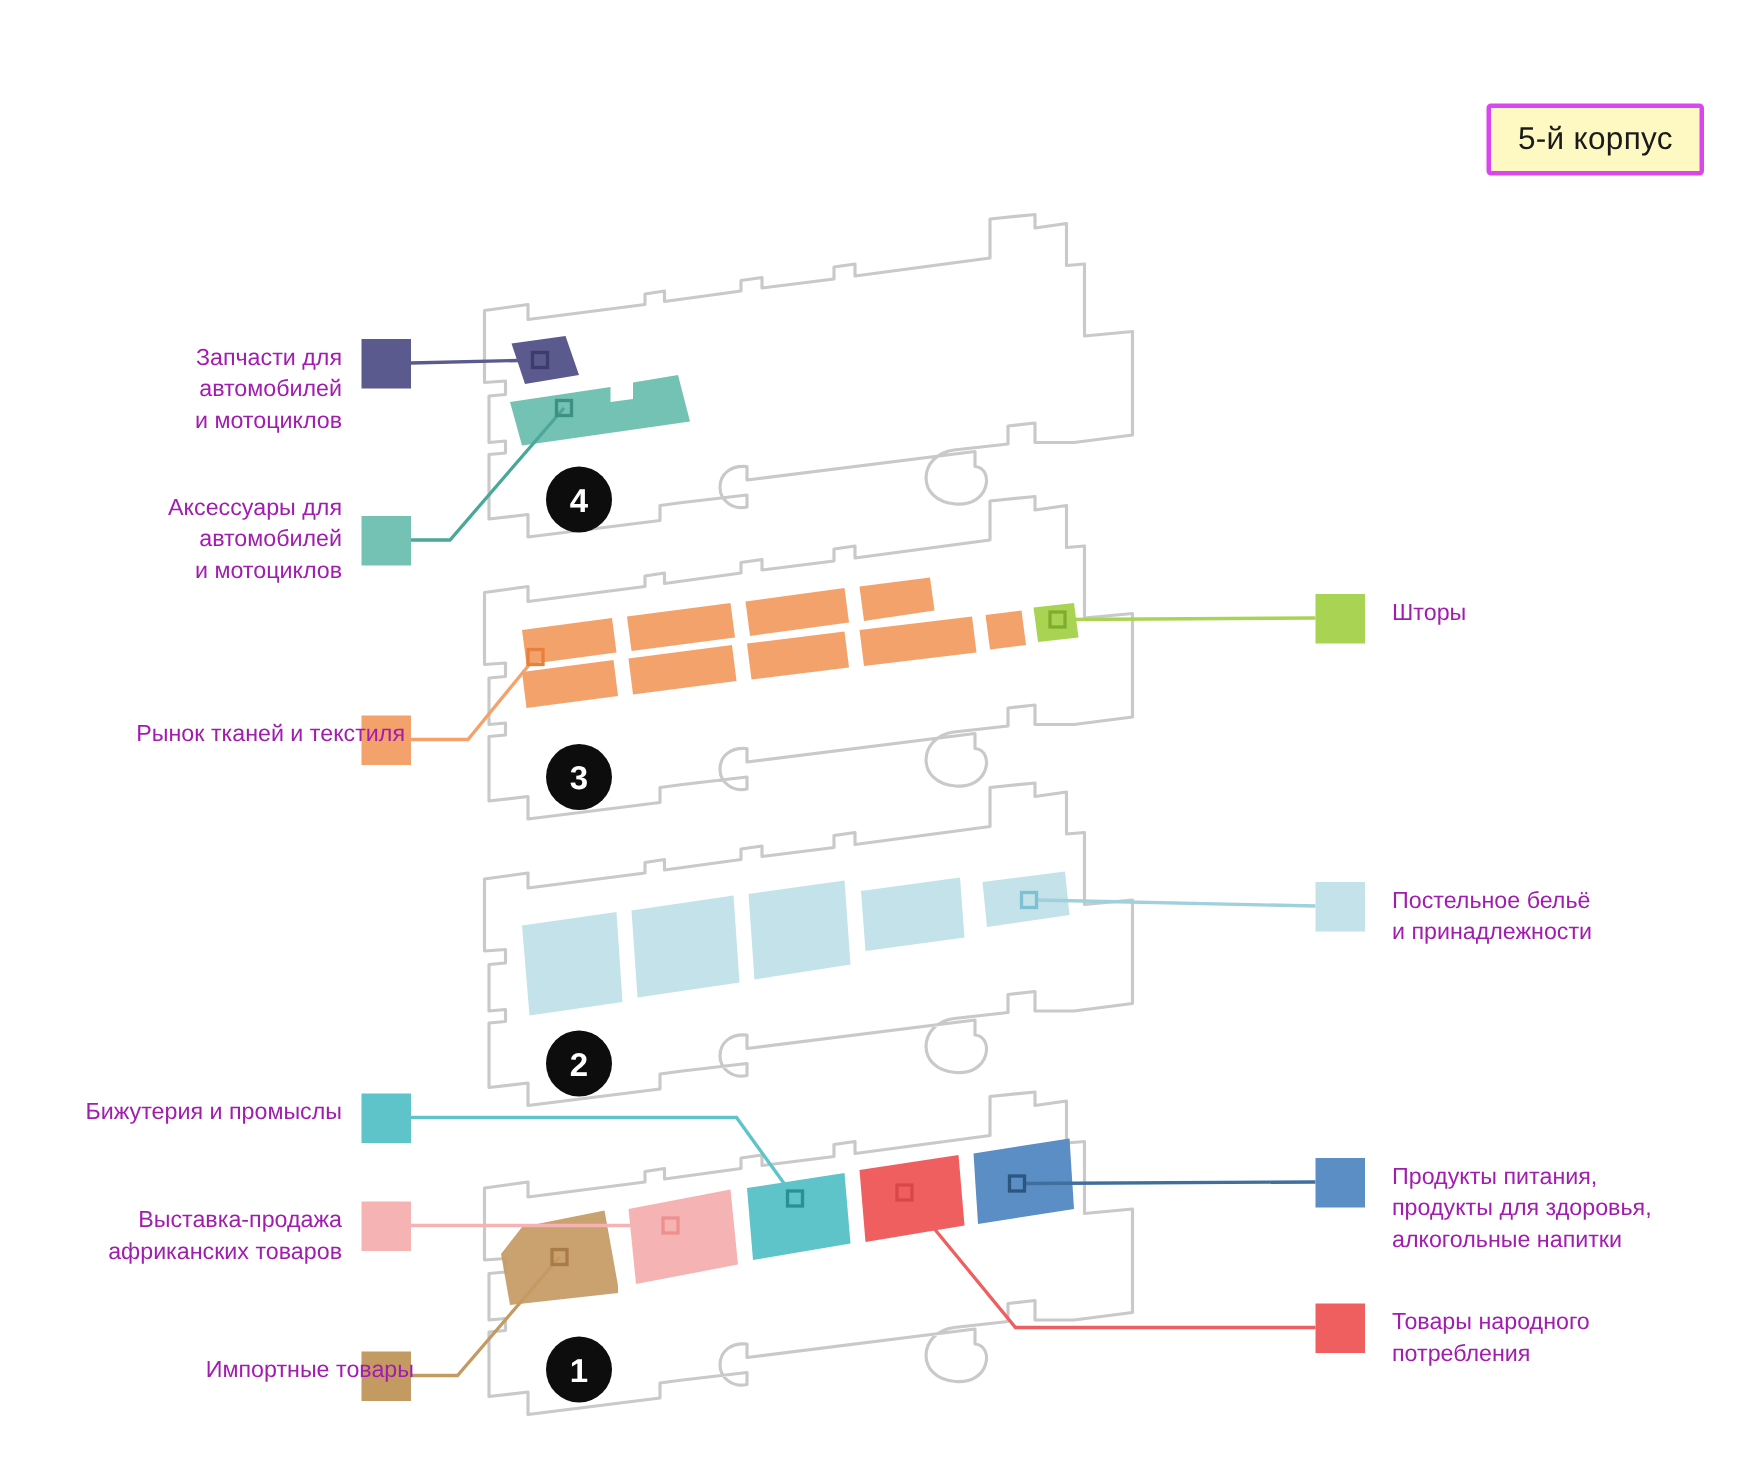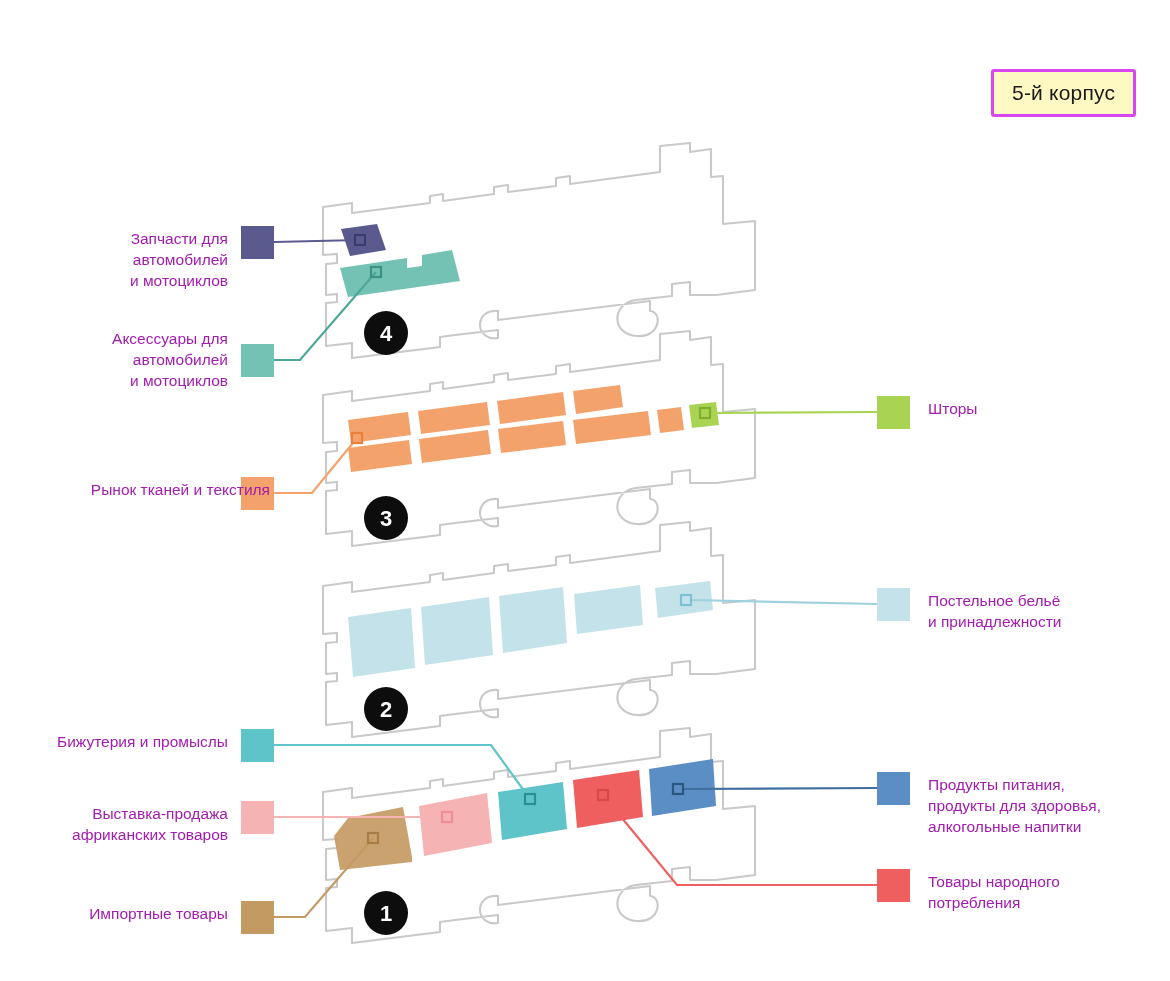--- a/index.html
+++ b/index.html
@@ -179,21 +179,21 @@
 автомобилей
 и мотоциклов</div>
       <div style="position: absolute; left: 241px; top: 477px; width: 33px; height: 33px; background: rgb(244, 162, 107);"></div>
       <div class="lbl r" style="left: 0px; top: 479px; width: 228px; padding-left: 42px;">Рынок тканей и текстиля</div>
       <div style="position: absolute; left: 241px; top: 729px; width: 33px; height: 33px; background: rgb(95, 196, 201);"></div>
       <div class="lbl r" style="left: 0px; top: 731px; width: 228px;">Бижутерия и промыслы</div>
       <div style="position: absolute; left: 241px; top: 801px; width: 33px; height: 33px; background: rgb(246, 179, 179);"></div>
       <div class="lbl r" style="left: 0px; top: 803px; width: 228px;">Выставка-продажа
 африканских товаров</div>
       <div style="position: absolute; left: 241px; top: 901px; width: 33px; height: 33px; background: rgb(196, 154, 99);"></div>
-      <div class="lbl r" style="left: 0px; top: 903px; width: 228px;">Импортные товары</div>
+      <div class="lbl r" style="left: 0px; top: 903px; width: 228px; padding-left: 48px;">Импортные товары</div>
     </div>
   <div id="legend-right-layer">
       <div style="position: absolute; left: 877px; top: 396px; width: 33px; height: 33px; background: rgb(169, 212, 83);"></div>
       <div class="lbl l" style="left: 928px; top: 398px; width: 250px;">Шторы</div>
       <div style="position: absolute; left: 877px; top: 588px; width: 33px; height: 33px; background: rgb(195, 226, 234);"></div>
       <div class="lbl l" style="left: 928px; top: 590px; width: 250px;">Постельное бельё
 и принадлежности</div>
       <div style="position: absolute; left: 877px; top: 772px; width: 33px; height: 33px; background: rgb(91, 142, 196);"></div>
       <div class="lbl l" style="left: 928px; top: 774px; width: 250px;">Продукты питания,
 продукты для здоровья,

